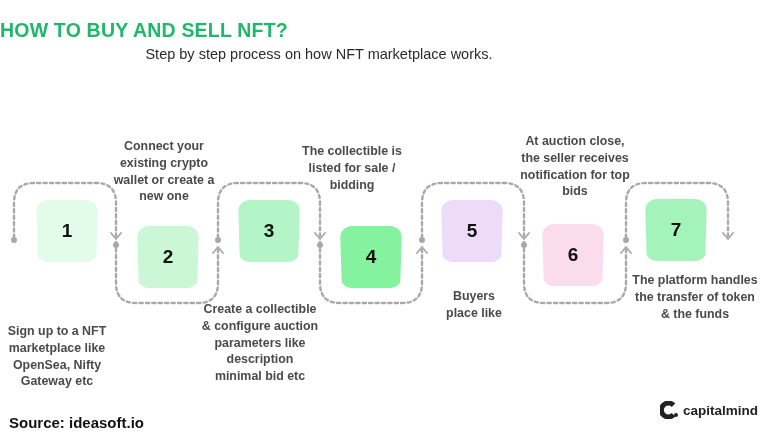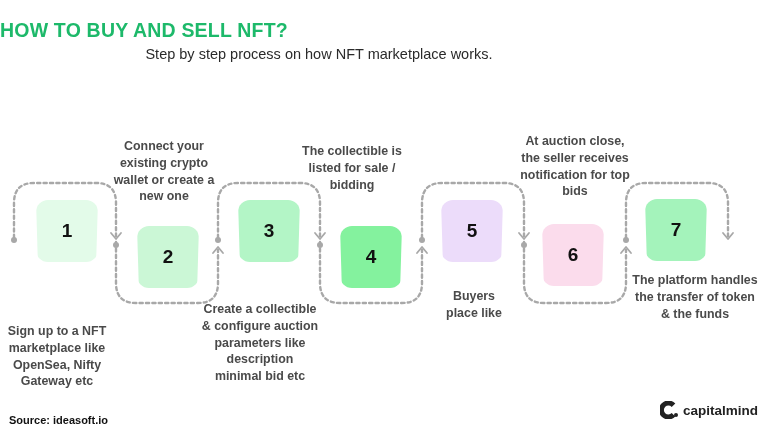--- a/index.html
+++ b/index.html
@@ -21,21 +21,21 @@
       border-radius: 12px 12px 12px 12px;
       clip-path: polygon(0 0, 100% 0, 97% 100%, 3% 100%);
       display: flex; align-items: center; justify-content: center;
     }
     .num { font-size: 19px; font-weight: bold; color: #111; }
     .label {
       position: absolute; text-align: center; font-size: 12.4px; font-weight: bold;
       color: #4a4a4a; line-height: 16.8px; white-space: pre-line;
     }
     .source {
-      position: absolute; left: 9px; top: 414px; font-size: 11px; font-weight: bold; color: #111;
+      position: absolute; left: 9px; top: 414px; font-size: 15px; font-weight: bold; color: #111;
     }
     .brand {
       position: absolute; left: 660px; top: 401px; display: flex; align-items: center; gap: 5px;
     }
     .brand-text { font-size: 13.5px; font-weight: bold; color: #222; }
   </style>
 </head>
 <body>
 
 <div class="title">HOW TO BUY AND SELL NFT?</div>

